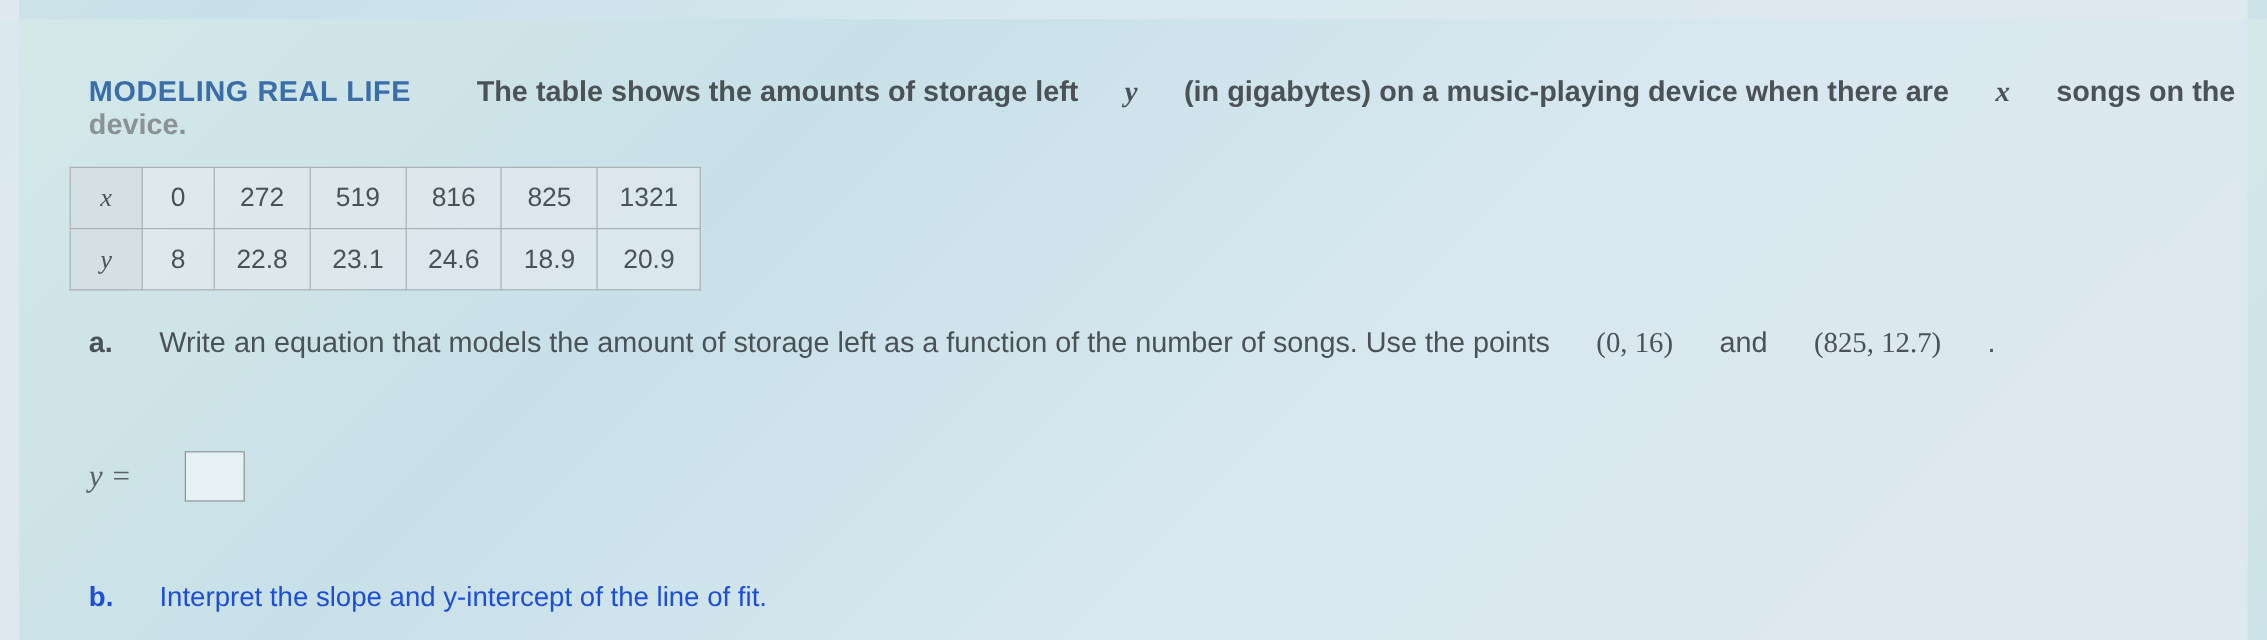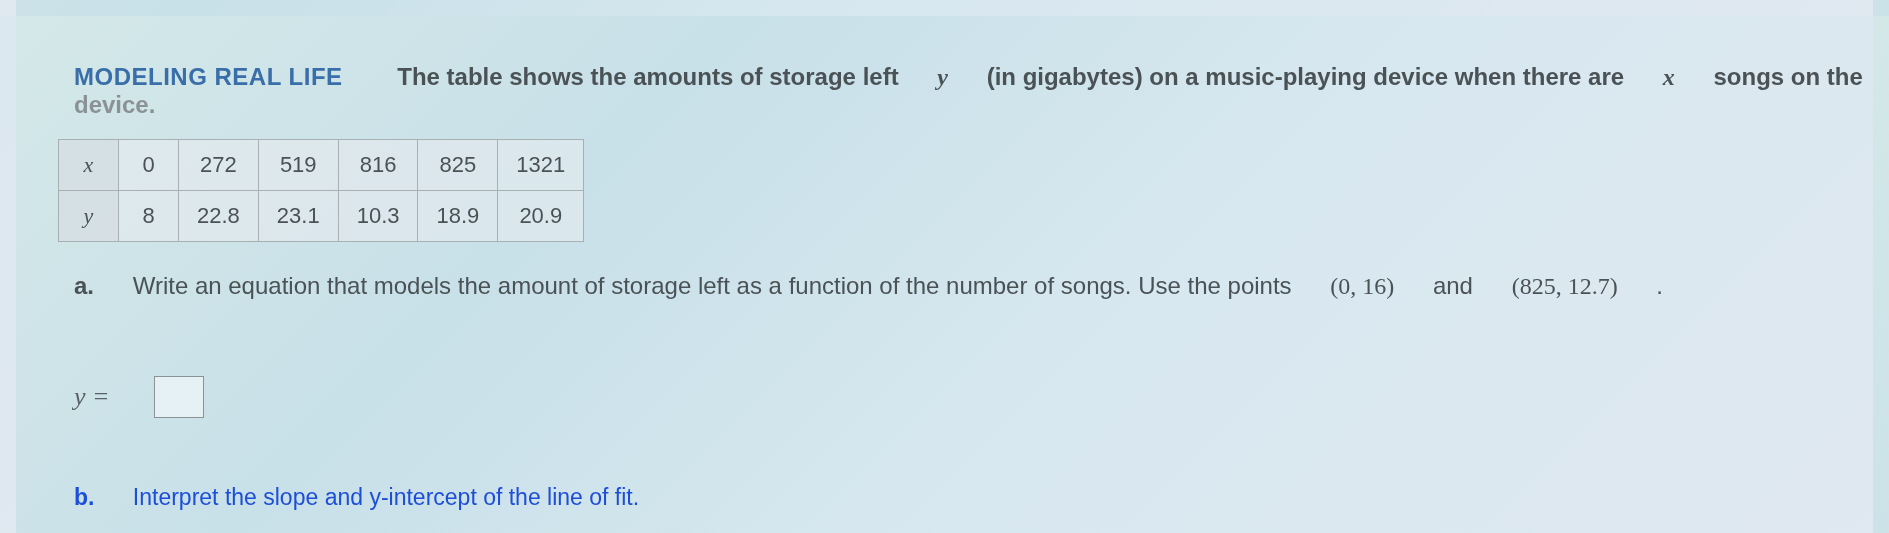--- a/index.html
+++ b/index.html
@@ -110,21 +110,21 @@
     <td>519</td>
     <td>816</td>
     <td>825</td>
     <td>1321</td>
   </tr>
   <tr>
     <td class="row-label">y</td>
     <td>8</td>
     <td>22.8</td>
     <td>23.1</td>
-    <td>10.3</td>
+    <td>24.6</td>
     <td>18.9</td>
     <td>20.9</td>
   </tr>
 </tbody>
   </table>
 
 <div class="part-a">
   <span class="part-label">a.</span><span> Write an equation that models the amount of storage left as a function of the number of songs. Use the points </span><span class="points">(0, 16)</span><span> and </span><span class="points">(825, 12.7)</span><span> .</span>
 </div>
 

